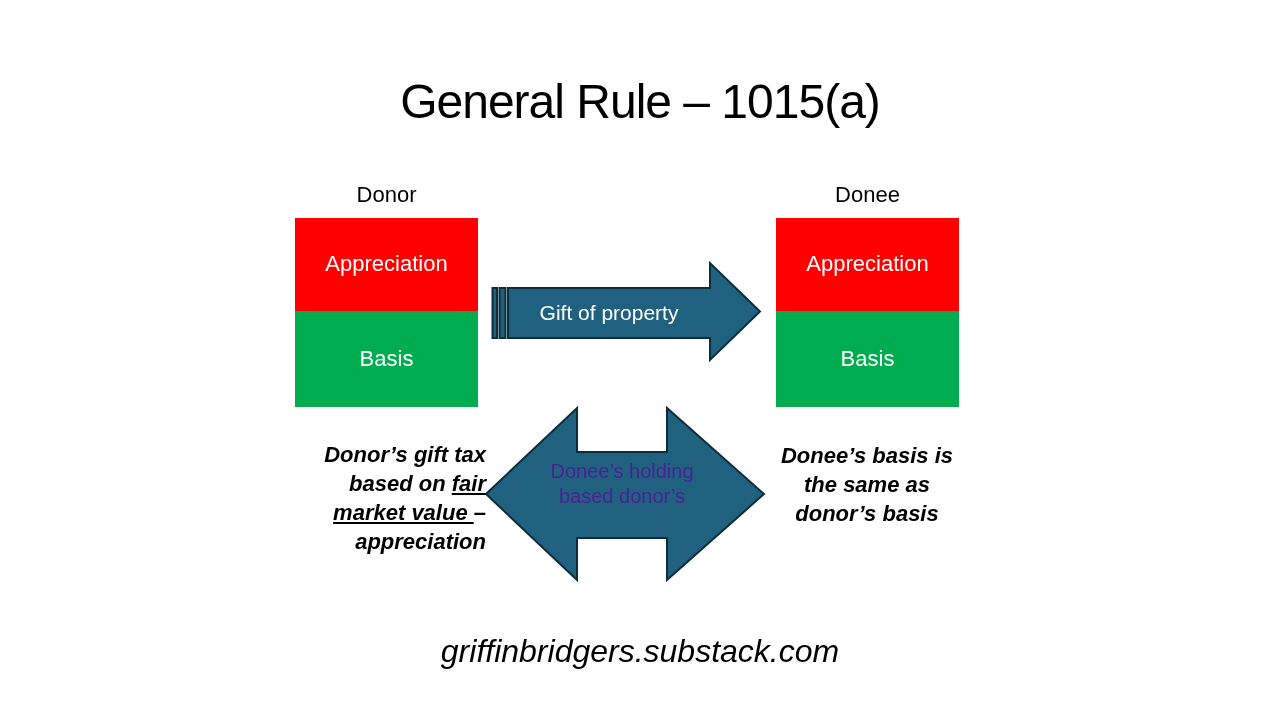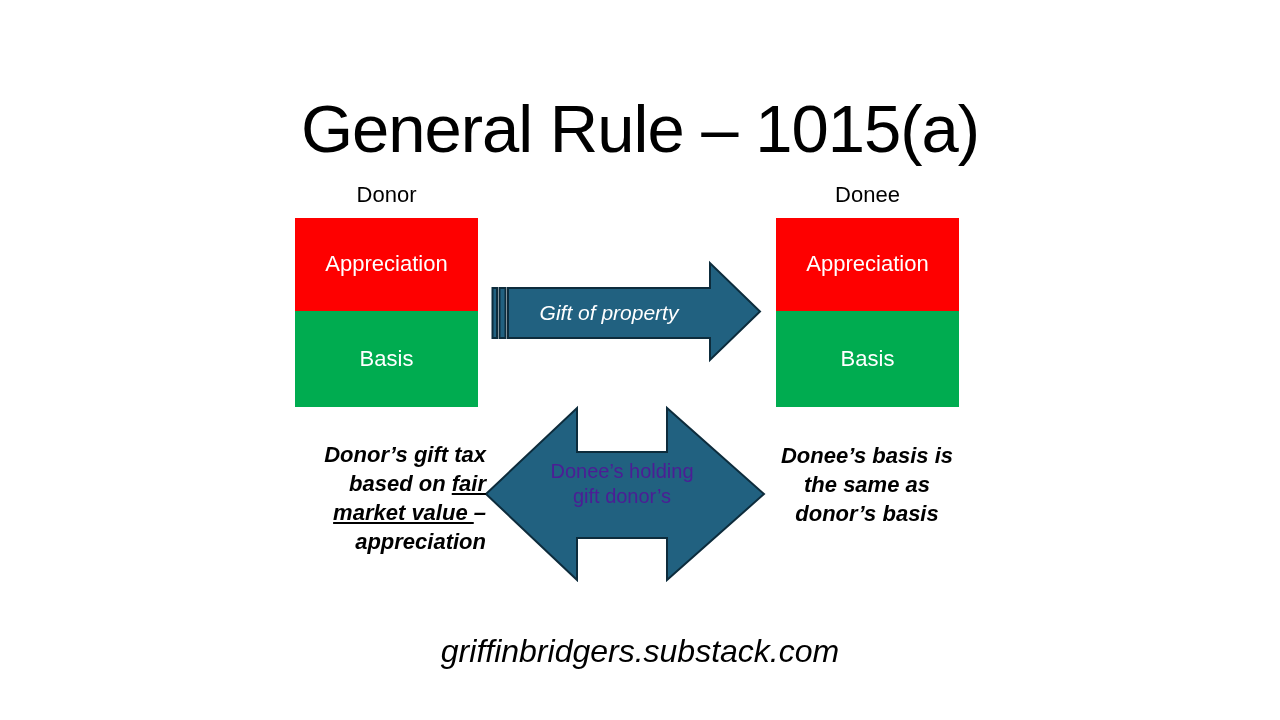--- a/index.html
+++ b/index.html
@@ -2,21 +2,21 @@
 <html style="--appreciation: #FE0000; --basis: #00AC50; --arrow-fill: #216180; --arrow-stroke: #0D2C3C;"><head>
 <meta charset="utf-8">
 <style>
   html,body{margin:0;padding:0;background:#fff;}
   .slide{
     position:relative;width:1280px;height:720px;background:#fff;overflow:hidden;
     font-family:"Liberation Sans",sans-serif;color:#000;
   }
   .title{
     position:absolute;top:74px;left:0;width:1280px;text-align:center;
-    font-size:67px;font-weight:400;letter-spacing:-1px;line-height:1.15;margin-top:16px;
+    font-size:48px;font-weight:400;letter-spacing:-1px;line-height:1.15;
   }
   .col-label{
     position:absolute;top:182px;width:183px;text-align:center;
     font-size:22px;line-height:26px;
   }
   .col-label.donor{left:295px;}
   .col-label.donee{left:776px;}
   .stack{position:absolute;top:218px;width:183px;}
   .stack.donor{left:295px;}
   .stack.donee{left:776px;}
@@ -25,21 +25,21 @@
   .seg.appreciation{height:93px;background:var(--appreciation);}
   .seg.basis{height:96px;background:var(--basis);}
   .arrow-svg{position:absolute;}
   .arrow-svg polygon,.arrow-svg rect{
     fill:var(--arrow-fill);stroke:var(--arrow-stroke);stroke-width:2px;
   }
   .gift-svg{left:485px;top:258px;}
   .gift-label{
     position:absolute;left:508px;top:288px;width:202px;height:50px;
     display:flex;align-items:center;justify-content:center;
-    color:#fff;font-size:21px;white-space:nowrap;font-style:italic;
+    color:#fff;font-size:21px;white-space:nowrap;
   }
   .holding-svg{left:483px;top:404px;}
   .holding-label{
     position:absolute;left:522px;top:459px;width:200px;text-align:center;
     color:#4c1d95;font-size:20px;line-height:25px;
   }
   .note{
     position:absolute;width:200px;text-align:center;
     font-weight:bold;font-style:italic;font-size:22px;line-height:29px;
   }
@@ -84,21 +84,21 @@
     <rect x="14.5" y="30" width="6" height="50"></rect>
     <polygon points="23,30 225,30 225,5 275,53.5 225,102 225,80 23,80"></polygon>
   </svg>
   <div class="gift-label">Gift of property</div>
 
   <svg class="arrow-svg holding-svg" width="284" height="178" viewBox="0 0 284 178">
     <polygon points="3,90 94,4 94,48 184,48 184,4 281,90 184,176 184,134 94,134 94,176"></polygon>
   </svg>
   <div class="holding-label">
       <div>Donee’s holding</div>
-      <div>gift donor’s</div>
+      <div>based donor’s</div>
     </div>
 
   <div class="note left">
       <div><span>Donor’s gift tax</span></div>
       <div><span>based on </span><span class="u">fair</span></div>
       <div><span class="u">market value&nbsp;</span><span>–</span></div>
       <div><span>appreciation</span></div>
     </div>
   <div class="note right">
       <div>Donee’s basis is</div>

